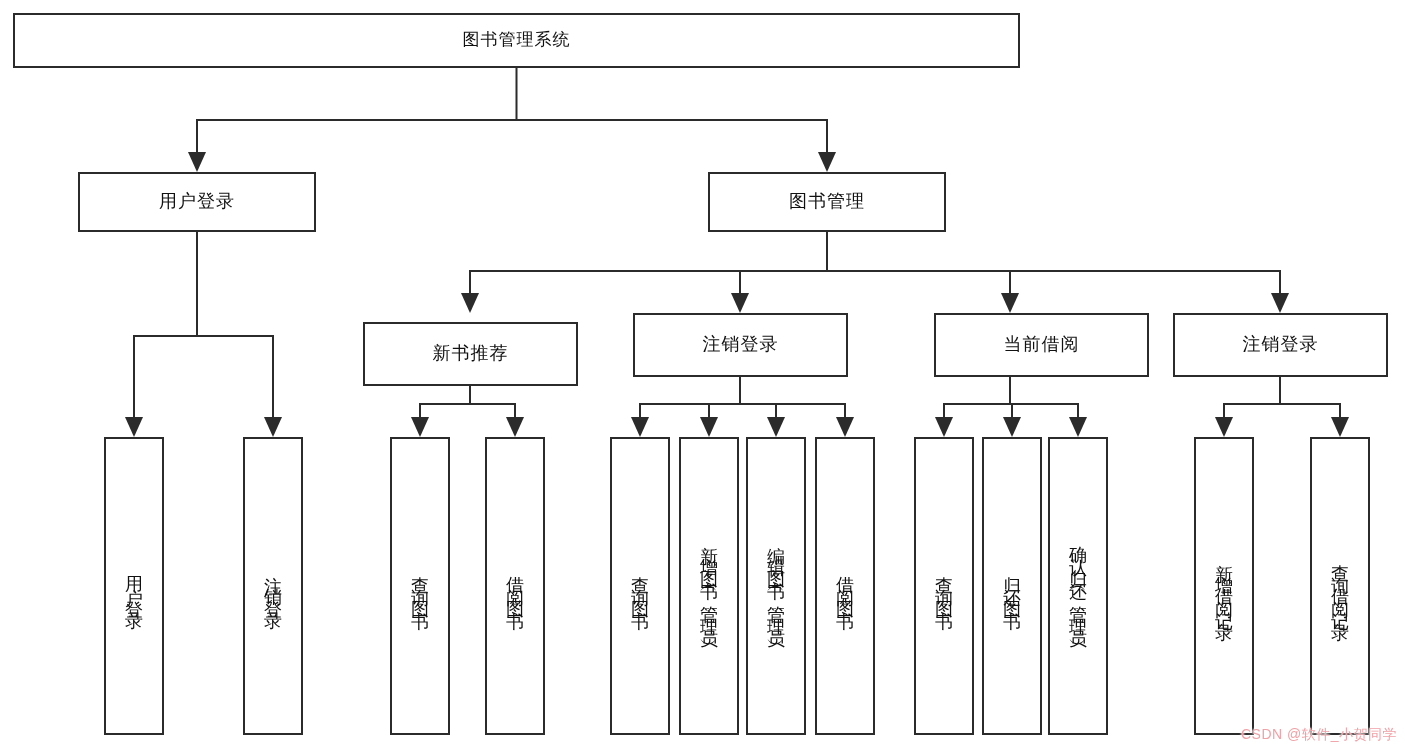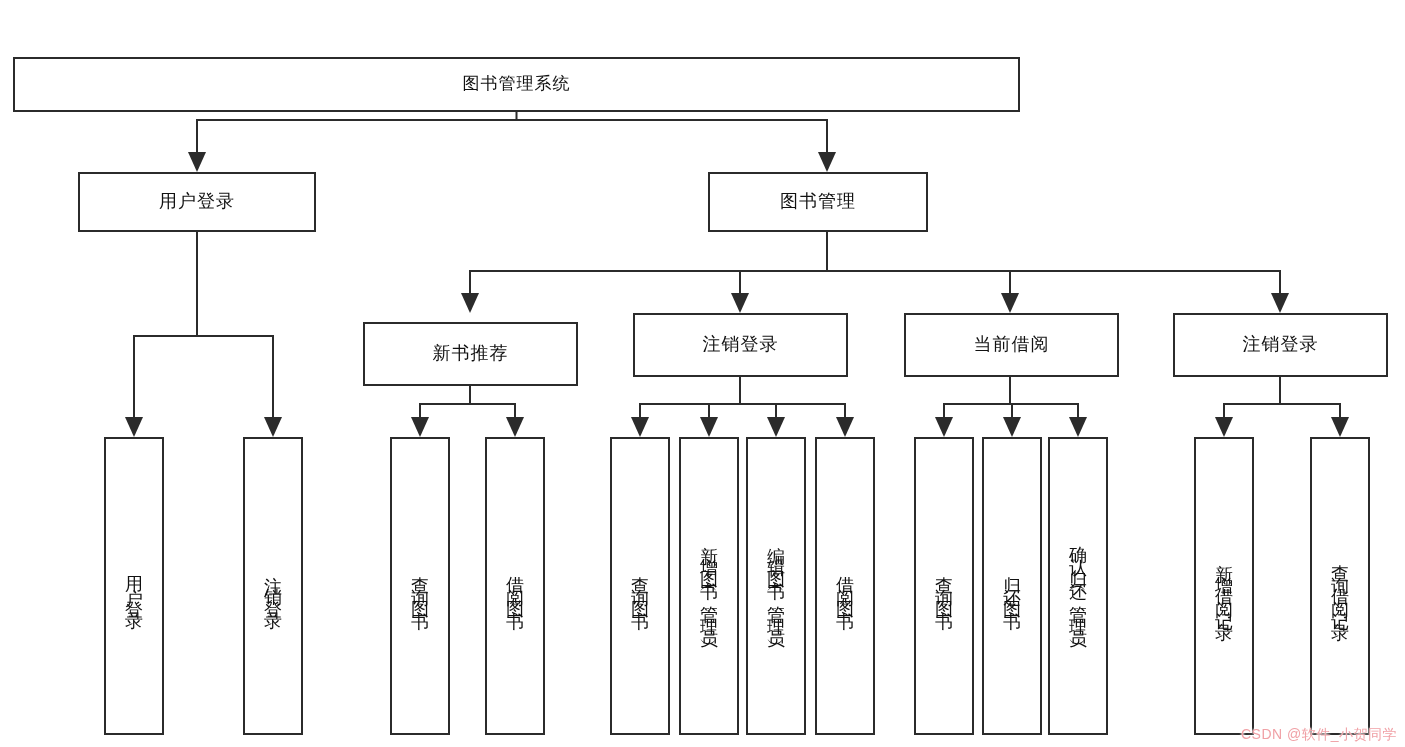--- a/index.html
+++ b/index.html
@@ -8,21 +8,21 @@
     font-family:"Liberation Sans",sans-serif;overflow:hidden;color:#111;
   }
   .wires{position:absolute;left:0;top:0;width:1405px;height:747px;}
   .node{
     position:absolute;box-sizing:border-box;
     border:2px solid #2b2b2b;background:#ffffff;
     display:flex;align-items:center;justify-content:center;
     font-size:18px;line-height:1.2;letter-spacing:1px;color:#111;
     z-index:2;
   }
-  .node.root-node{font-size:17px;margin-top:44px;}
+  .node.root-node{font-size:17px;}
   .node.leaf .v-label{
     writing-mode:vertical-rl;
     letter-spacing:12px;
     line-height:1;
     font-size:18px;
   }
   .watermark{
     position:absolute;right:8px;bottom:3px;z-index:10;
     font-size:14px;letter-spacing:0.5px;white-space:nowrap;
     color:#f0a1a6;
@@ -67,31 +67,31 @@
     </g>
   </svg>
 
   <div class="node root-node" style="left:13px;top:13px;width:1007px;height:55px">
     <span class="h-label">图书管理系统</span>
   </div>
 
   <div class="node" style="left:78px;top:172px;width:238px;height:60px">
     <span class="h-label">用户登录</span>
   </div>
-  <div class="node" style="left:708px;top:172px;width:220px;height:60px">
+  <div class="node" style="left:708px;top:172px;width:238px;height:60px">
     <span class="h-label">图书管理</span>
   </div>
 
   <div class="node" style="left:363px;top:322px;width:215px;height:64px">
     <span class="h-label">新书推荐</span>
   </div>
   <div class="node" style="left:633px;top:313px;width:215px;height:64px">
     <span class="h-label">注销登录</span>
   </div>
-  <div class="node" style="left:904px;top:313px;width:215px;height:64px">
+  <div class="node" style="left:934px;top:313px;width:215px;height:64px">
     <span class="h-label">当前借阅</span>
   </div>
   <div class="node" style="left:1173px;top:313px;width:215px;height:64px">
     <span class="h-label">注销登录</span>
   </div>
 
   <div class="node leaf" style="left:104px;top:437px;width:60px;height:298px">
     <span class="v-label">用户登录</span>
   </div>
   <div class="node leaf" style="left:243px;top:437px;width:60px;height:298px">

